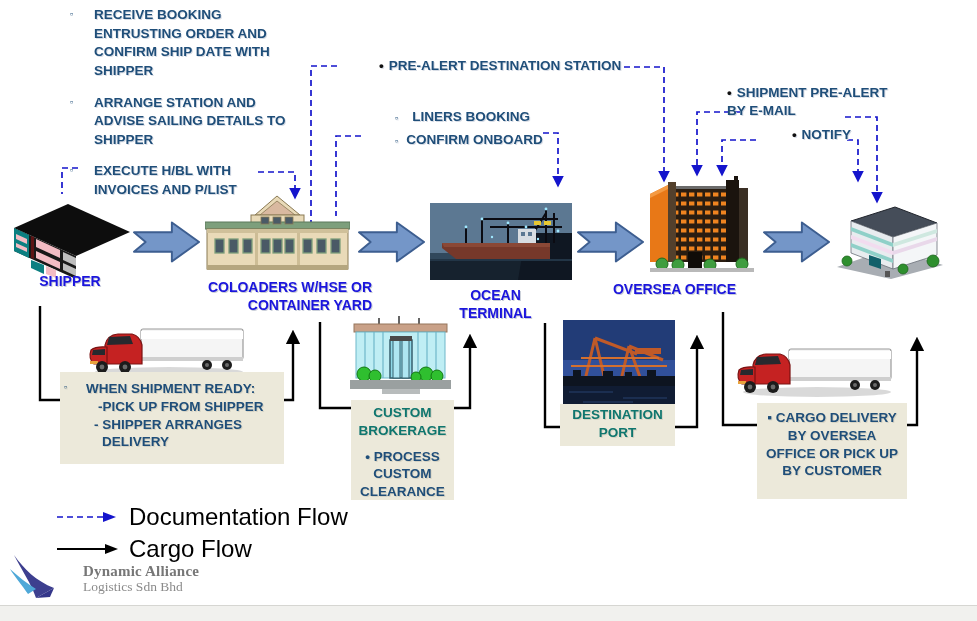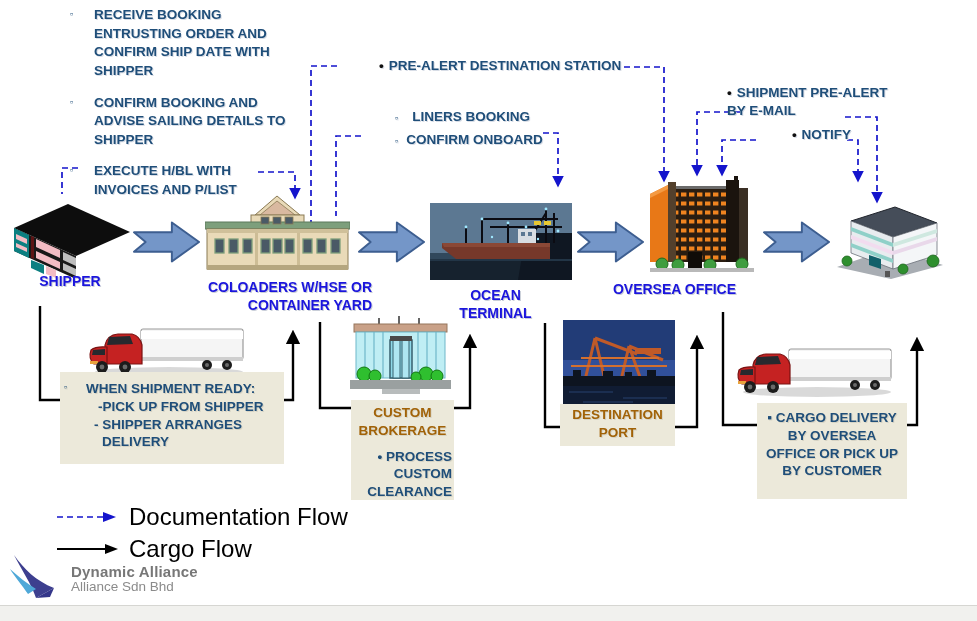--- a/index.html
+++ b/index.html
@@ -16,27 +16,27 @@
   .note-text{width:196px;font-weight:bold;font-size:13.5px;line-height:1.38;color:#1f4e79;
              text-shadow:1px 1px 0 #d8dde6;}
   .blue-note{color:#1f4e79;font-weight:bold;font-size:13.5px;line-height:1.35;
              text-shadow:1px 1px 0 #d8dde6;z-index:4;margin-left:27px;}
   .dot{color:#111111;margin-right:5px;}
   .station-label{color:#1b15dd;font-weight:bold;font-size:14px;line-height:1.25;
                  text-align:center;text-shadow:1px 1px 0 #c9ced8;z-index:4;}
   .cap-box{background:#ece9da;color:#1f4e79;font-weight:bold;font-size:13.5px;
            line-height:1.32;z-index:3;text-shadow:1px 1px 0 #d6d3c4;}
   .cap-center{text-align:center;}
-  .cap-title-blue{color:#a16207;text-align:center;}
+  .cap-title-blue{color:#0f766e;text-align:center;}
   .legend{left:55px;top:503px;z-index:4;}
   .legend-row{display:flex;align-items:center;margin-bottom:4px;}
   .legend-row svg{margin-right:10px;}
   .legend-text{font-size:24px;color:#000;font-weight:400;}
   .logo{left:6px;top:553px;display:flex;align-items:center;z-index:4;}
-  .logo-text{margin-left:7px;line-height:1.05;}
+  .logo-text{margin-left:19px;line-height:1.05;font-family:Liberation Serif, serif;}
   .logo-name{font-weight:bold;font-size:15px;color:#777777;letter-spacing:0.2px;}
   .logo-sub{font-size:13.5px;color:#8b8b8b;}
   .footer-bar{left:0;right:0;bottom:0;height:15px;background:#f1f1ee;border-top:1px solid #d6d6d2;z-index:5;}
   .bld{z-index:2;}
   .flow-arrow{z-index:2;}
 </style>
 </head>
 <body>
 
 <div class="canvas">
@@ -72,21 +72,21 @@
     </g>
   </svg>
 
   <div class="abs note-list">
     <div class="note-item">
       <span class="sq-marker">▫</span>
       <span class="note-text">RECEIVE BOOKING ENTRUSTING ORDER AND CONFIRM SHIP DATE WITH SHIPPER</span>
     </div>
     <div class="note-item">
       <span class="sq-marker">▫</span>
-      <span class="note-text">CONFIRM BOOKING AND ADVISE SAILING DETAILS TO SHIPPER</span>
+      <span class="note-text">ARRANGE STATION AND ADVISE SAILING DETAILS TO SHIPPER</span>
     </div>
     <div class="note-item">
       <span class="sq-marker">▫</span>
       <span class="note-text">EXECUTE H/BL WITH INVOICES AND P/LIST</span>
     </div>
   </div>
 
   <div class="abs blue-note" style="left:352px;top:57px;">
     <span class="dot">•</span><span>PRE-ALERT DESTINATION STATION</span>
   </div>
@@ -375,21 +375,21 @@
       <span style="flex:0 0 22px;font-size:9px;padding-top:2px;">▫</span>
       <span>WHEN SHIPMENT READY:</span>
     </div>
     <div style="padding-left:34px;">-PICK UP FROM SHIPPER</div>
     <div style="padding-left:30px;">- SHIPPER ARRANGES</div>
     <div style="padding-left:38px;">DELIVERY</div>
   </div>
 
   <div class="abs cap-box cap-center" style="left:351px;top:400px;width:99px;height:92px;padding:4px 2px;">
     <div class="cap-title-blue">CUSTOM BROKERAGE</div>
-    <div style="margin-top:8px;text-align:right;">• PROCESS CUSTOM CLEARANCE</div>
+    <div style="margin-top:8px;">• PROCESS CUSTOM CLEARANCE</div>
   </div>
 
   <div class="abs cap-box cap-title-blue" style="left:560px;top:404px;width:115px;height:38px;padding:2px 0;">DESTINATION PORT</div>
 
   <div class="abs cap-box cap-center" style="left:757px;top:403px;width:134px;height:84px;padding:6px 8px;">▪ CARGO DELIVERY BY OVERSEA OFFICE OR PICK UP BY CUSTOMER</div>
 
   <div class="abs legend">
     <div class="legend-row">
       <svg width="64" height="14" viewBox="0 0 64 14">
         <line x1="2" y1="7" x2="48" y2="7" stroke="#1414cc" stroke-width="1.7" stroke-dasharray="6 4"></line>
@@ -407,18 +407,18 @@
   </div>
 
   <div class="abs logo">
     <svg width="58" height="52" viewBox="0 0 58 52">
       <path d="M8,2 C18,16 30,28 48,35 L30,45 C26,32 14,14 8,2 Z" fill="#3d3f8f"></path>
       <path d="M4,16 C12,23 20,30 30,36 L22,41 C16,32 8,23 4,16 Z" fill="#4fa8d8"></path>
       <path d="M30,45 L48,35 L44,44 Z" fill="#34368a"></path>
     </svg>
     <div class="logo-text">
       <div class="logo-name">Dynamic Alliance</div>
-      <div class="logo-sub">Alliance Sdn Bhd</div>
+      <div class="logo-sub">Logistics Sdn Bhd</div>
     </div>
   </div>
 
   <div class="abs footer-bar"></div>
 </div>
 
 </body></html>

